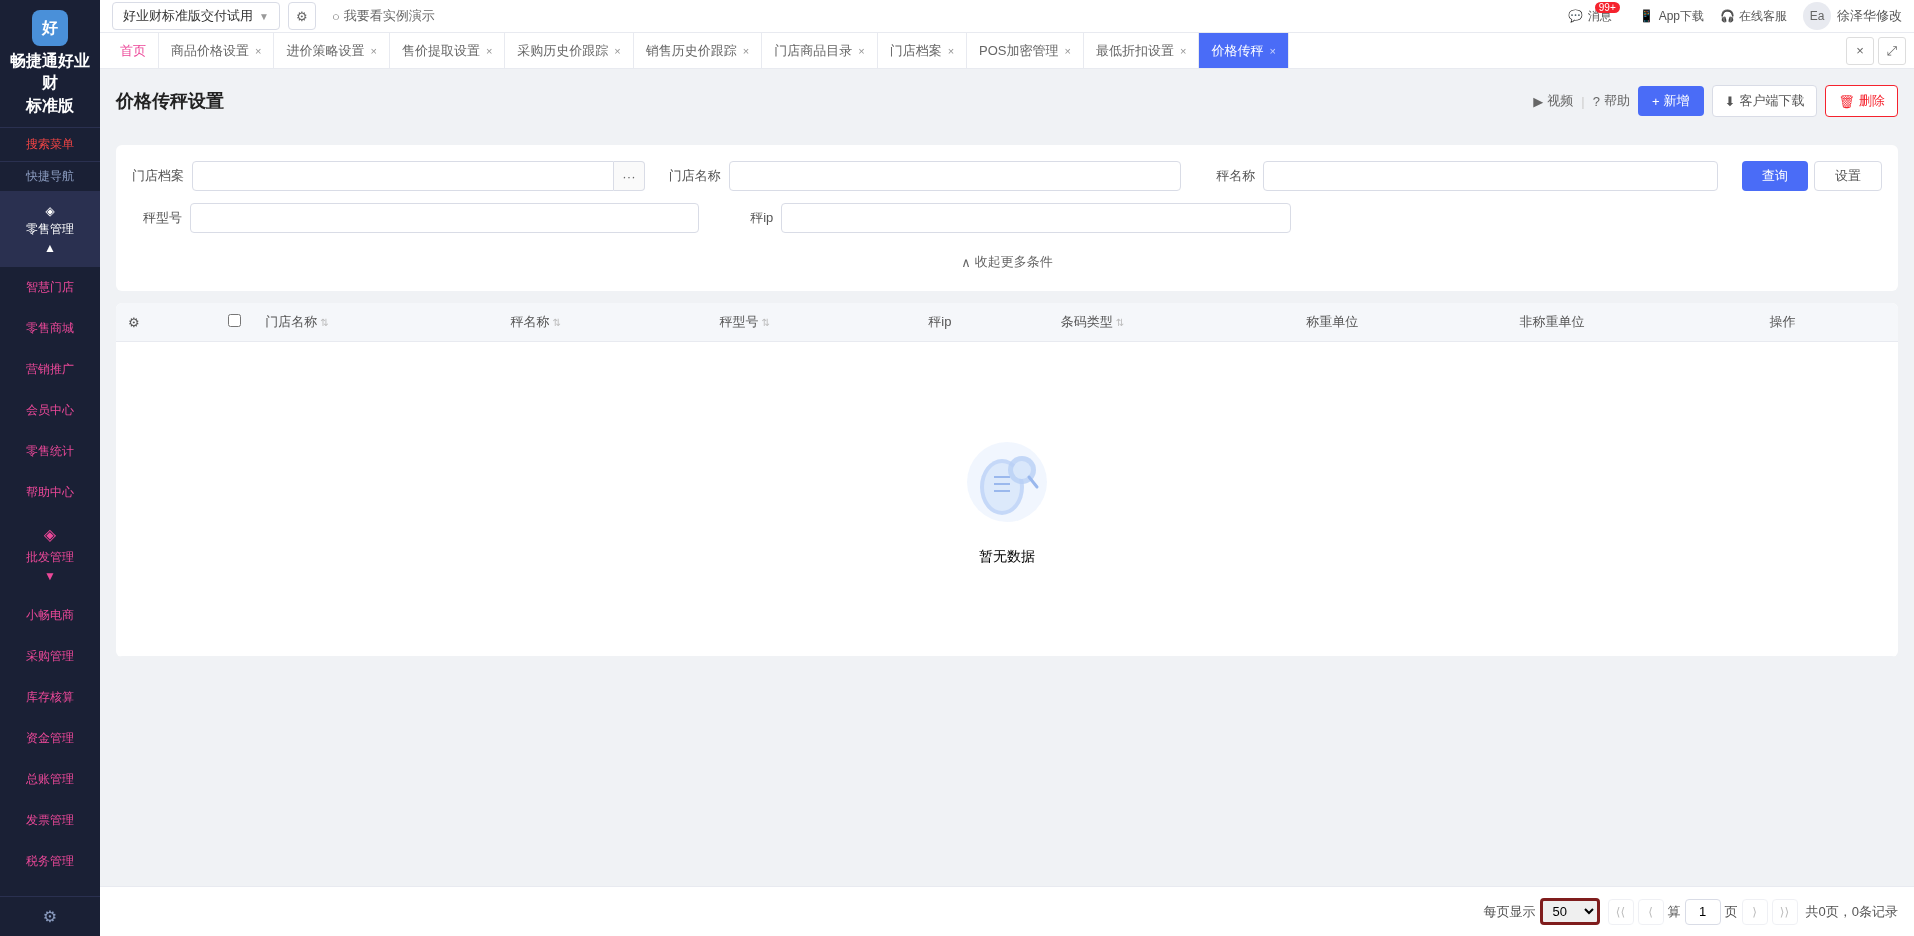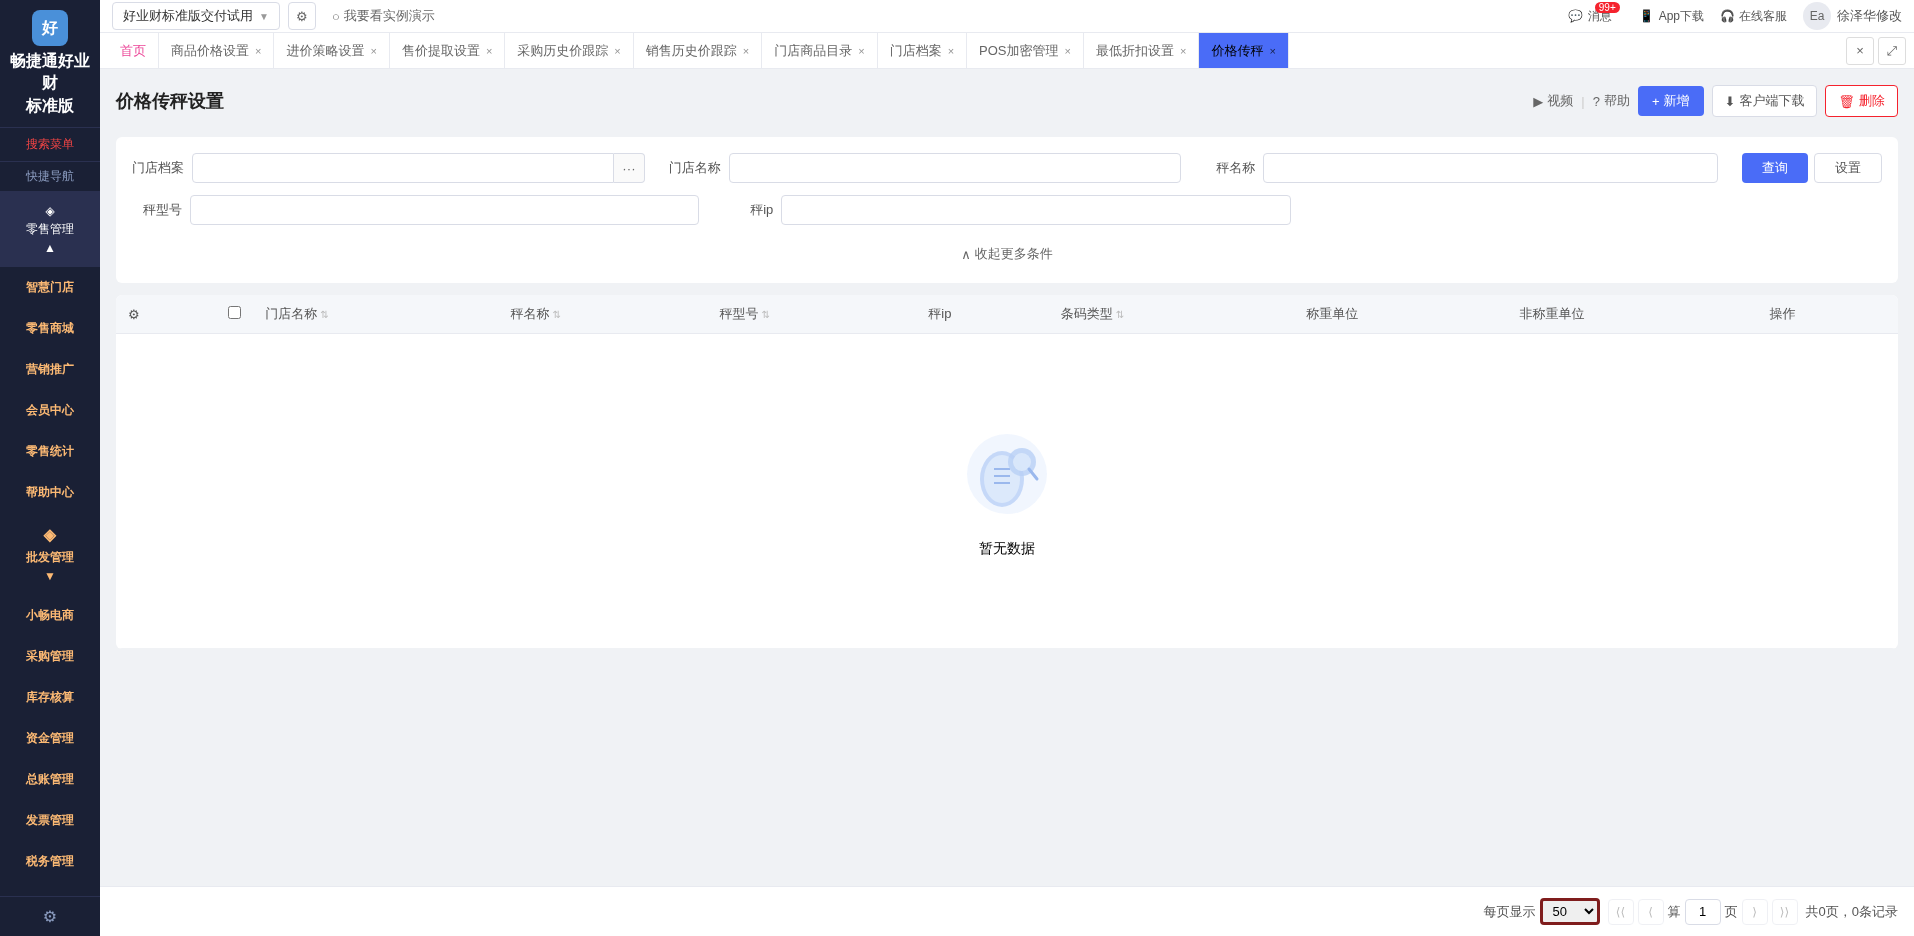--- a/index.html
+++ b/index.html
@@ -5,21 +5,21 @@
     * { box-sizing: border-box; margin: 0; padding: 0; }
     body { font-family: "Microsoft YaHei", "PingFang SC", sans-serif; font-size: 13px; background: #f0f2f5; color: #333; display: flex; height: 936px; overflow: hidden; }
 
     
     .sidebar { width: 100px; background: #1a2035; display: flex; flex-direction: column; align-items: center; height: 100%; overflow-y: auto; flex-shrink: 0; }
     .sidebar-logo { width: 100%; padding: 10px 8px; background: #1a2035; display: flex; flex-direction: column; align-items: center; border-bottom: 1px solid #2a3050; }
     .sidebar-logo-title { color: #fff; font-size: 16px; font-weight: bold; text-align: center; line-height: 1.4; margin-top: 4px; }
     .sidebar-logo-icon { width: 36px; height: 36px; background: #4a90d9; border-radius: 8px; display: flex; align-items: center; justify-content: center; color: white; font-size: 16px; font-weight: bold; }
     .sidebar-search { width: 100%; padding: 8px; color: #ef4444; font-size: 12px; text-align: center; cursor: pointer; border-bottom: 1px solid #2a3050; }
     .sidebar-nav { width: 100%; padding: 6px 0; color: #8a9bbf; font-size: 12px; text-align: center; cursor: pointer; border-bottom: 1px solid #2a3050; }
-    .sidebar-item { width: 100%; padding: 12px 4px; color: #fdba74; font-size: 12px; text-align: center; cursor: pointer; display: flex; flex-direction: column; gap: 3px; font-weight: bold; }
+    .sidebar-item { width: 100%; padding: 12px 4px; color: #ec4899; font-size: 12px; text-align: center; cursor: pointer; display: flex; flex-direction: column; gap: 3px; }
     .sidebar-item .item-icon { font-size: 16px; margin-bottom: 2px; }
     .sidebar-item-group { width: 100%; }
     .sidebar-item-group-header { width: 100%; padding: 12px 4px; color: #8a9bbf; font-size: 12px; text-align: center; cursor: pointer; display: flex; flex-direction: column; align-items: center; gap: 3px; }
     .sidebar-item-group-header.expanded { color: #fff; background: #2a3050; }
     .sidebar-bottom { margin-top: auto; width: 100%; border-top: 1px solid #2a3050; padding: 10px 4px; display: flex; justify-content: center; }
     .sidebar-bottom-icon { color: #8a9bbf; font-size: 16px; cursor: pointer; }
 
     
     .main { flex: 1; display: flex; flex-direction: column; overflow: hidden; }
 
@@ -32,29 +32,29 @@
     .topbar-right { margin-left: auto; display: flex; align-items: center; gap: 16px; }
     .topbar-icon-item { display: flex; align-items: center; gap: 4px; cursor: pointer; color: #555; font-size: 12px; position: relative; }
     .badge { background: #f5222d; color: white; font-size: 10px; padding: 0 4px; border-radius: 8px; position: absolute; top: -6px; right: -8px; white-space: nowrap; }
     .topbar-user { display: flex; align-items: center; gap: 6px; cursor: pointer; color: #555; font-size: 13px; }
     .user-avatar { width: 28px; height: 28px; background: #e8eaf0; border-radius: 50%; display: flex; align-items: center; justify-content: center; color: #666; font-size: 12px; }
 
     
     .tabbar { height: 36px; background: #fff; display: flex; align-items: center; border-bottom: 1px solid #e8eaf0; padding: 0 8px; overflow-x: auto; gap: 0; }
     .tabbar::-webkit-scrollbar { height: 0; }
     .tab-item { height: 36px; padding: 0 12px; display: flex; align-items: center; gap: 6px; font-size: 13px; color: #666; cursor: pointer; white-space: nowrap; border-right: 1px solid #e8eaf0; flex-shrink: 0; }
-    .tab-item.active { background: #4a6cf7; color: #000000; border-radius: 0; }
+    .tab-item.active { background: #4a6cf7; color: #ffffff; border-radius: 0; }
     .tab-item .close-btn { font-size: 11px; opacity: 0.7; }
     .tab-home { font-size: 13px; color: #ec4899; padding: 0 12px; height: 36px; display: flex; align-items: center; cursor: pointer; border-right: 1px solid #e8eaf0; }
     .tab-actions { margin-left: auto; display: flex; align-items: center; gap: 4px; }
     .tab-action-btn { width: 28px; height: 28px; display: flex; align-items: center; justify-content: center; cursor: pointer; color: #666; border: 1px solid #ddd; border-radius: 3px; }
 
     
     .page-content { flex: 1; overflow-y: auto; padding: 16px; background: #f0f2f5; }
-    .page-header { display: flex; align-items: center; justify-content: space-between; margin-bottom: 20px; }
+    .page-header { display: flex; align-items: center; justify-content: space-between; margin-bottom: 28px; }
     .page-title { font-size: 18px; font-weight: bold; color: #222; }
     .page-actions { display: flex; align-items: center; gap: 8px; }
     .btn-link { display: flex; align-items: center; gap: 4px; color: #666; font-size: 13px; cursor: pointer; }
     .separator { color: #ccc; }
     .btn-primary { background: #4a6cf7; color: #fff; border: none; border-radius: 4px; padding: 6px 14px; cursor: pointer; font-size: 13px; display: flex; align-items: center; gap: 4px; }
     .btn-outline { background: #fff; color: #555; border: 1px solid #d9dce6; border-radius: 4px; padding: 6px 12px; cursor: pointer; font-size: 13px; display: flex; align-items: center; gap: 4px; }
     .btn-danger { background: #fff; color: #f5222d; border: 1px solid #f5222d; border-radius: 4px; padding: 6px 12px; cursor: pointer; font-size: 13px; display: flex; align-items: center; gap: 4px; }
 
     
     .filter-card { background: #fff; border-radius: 6px; padding: 16px; margin-bottom: 12px; }

